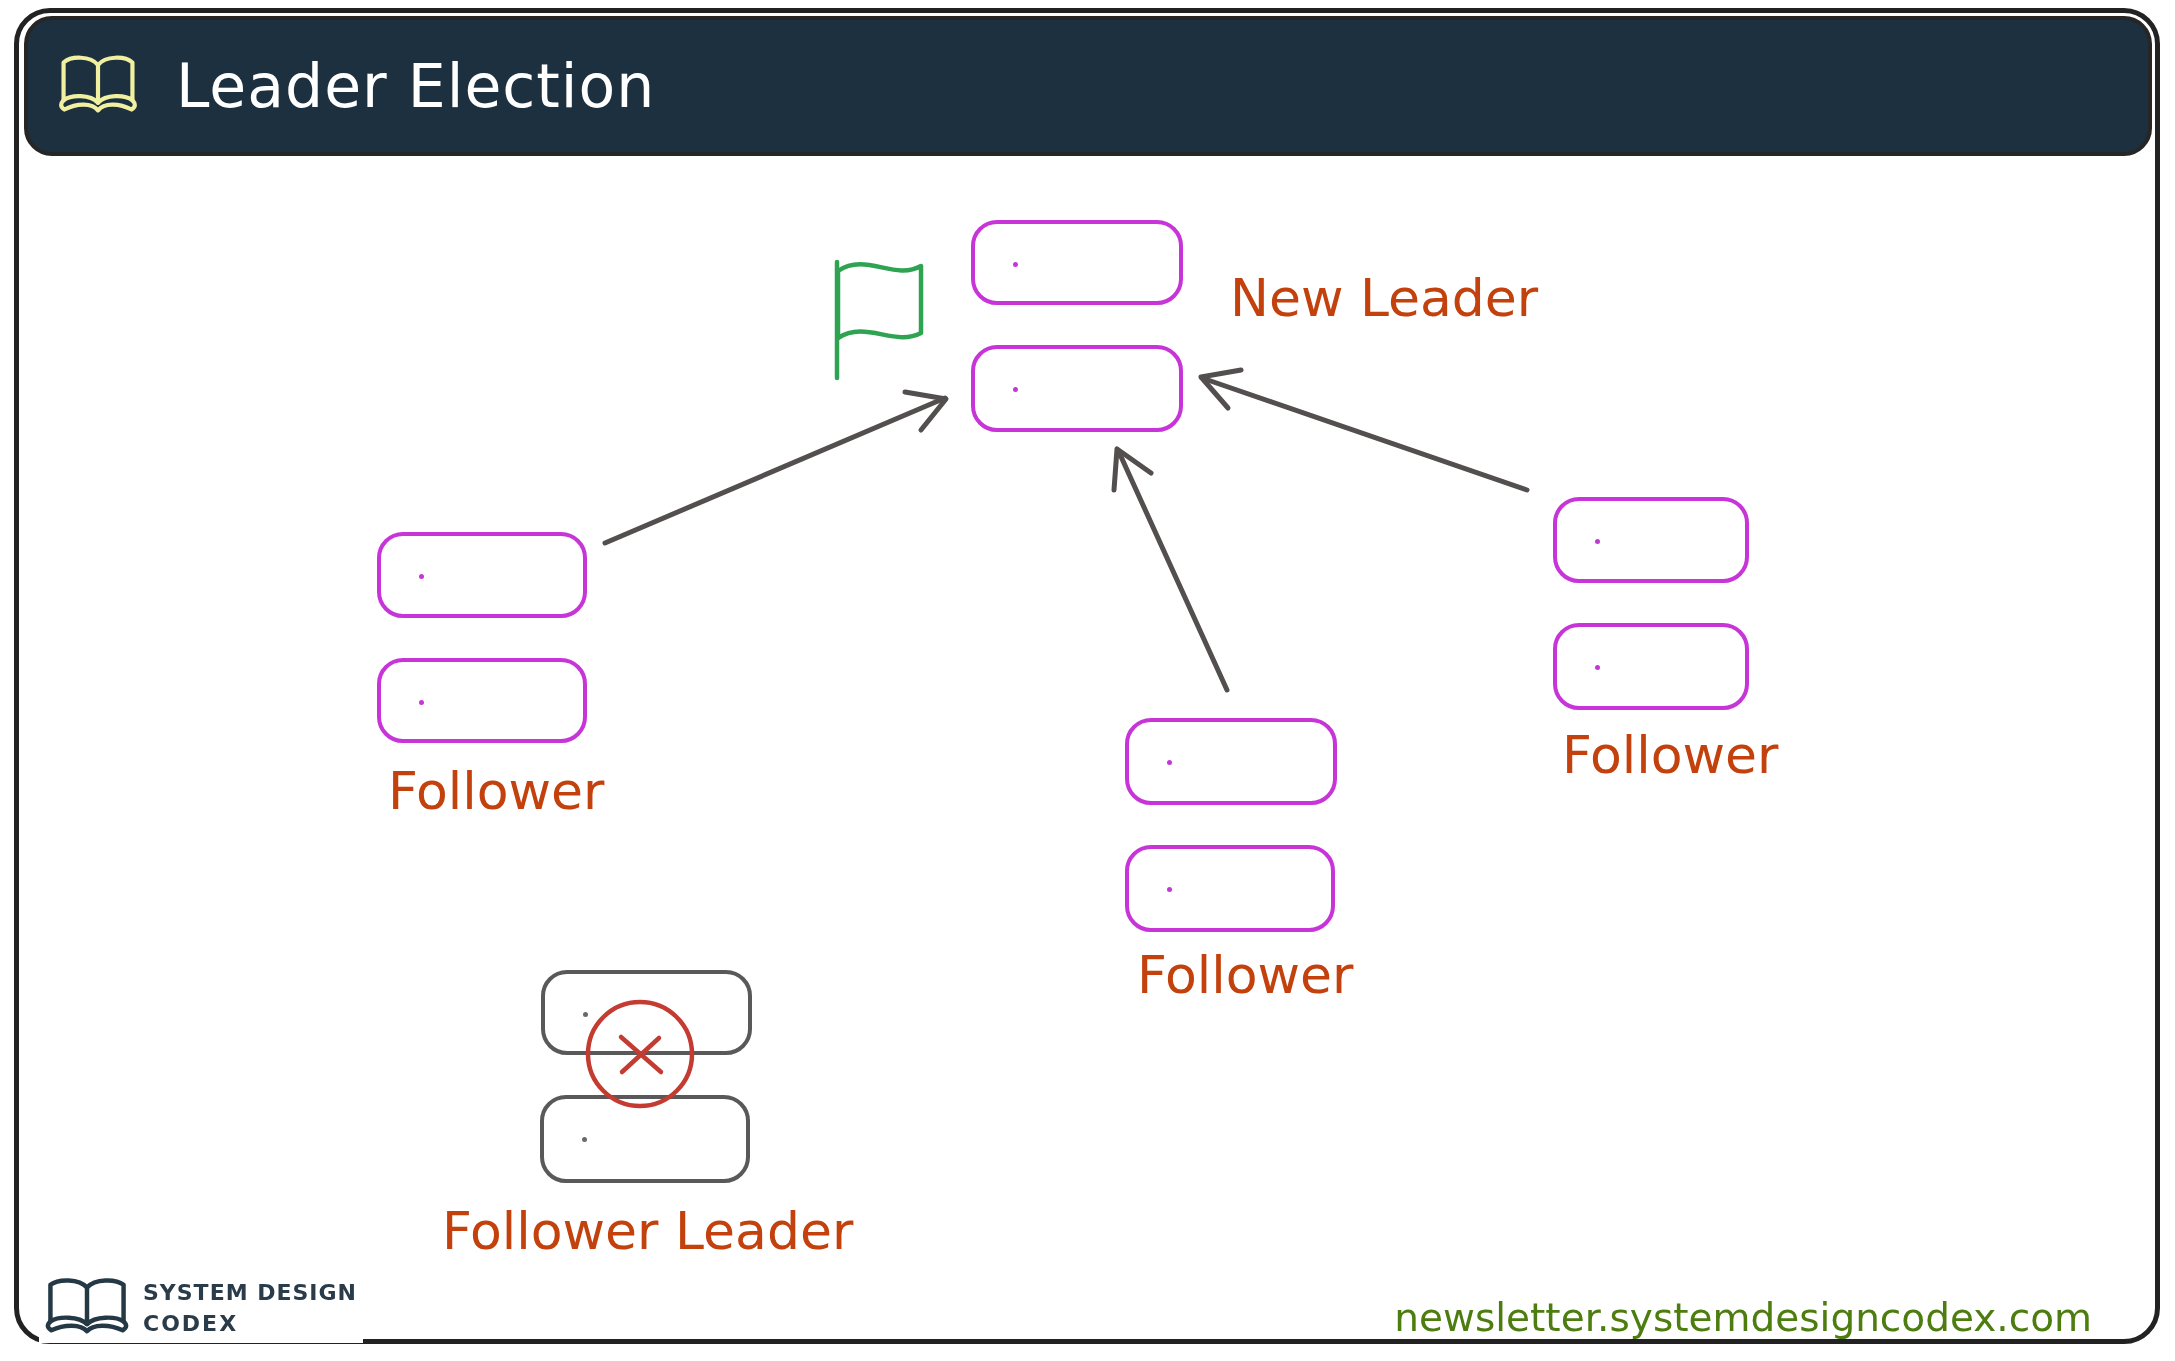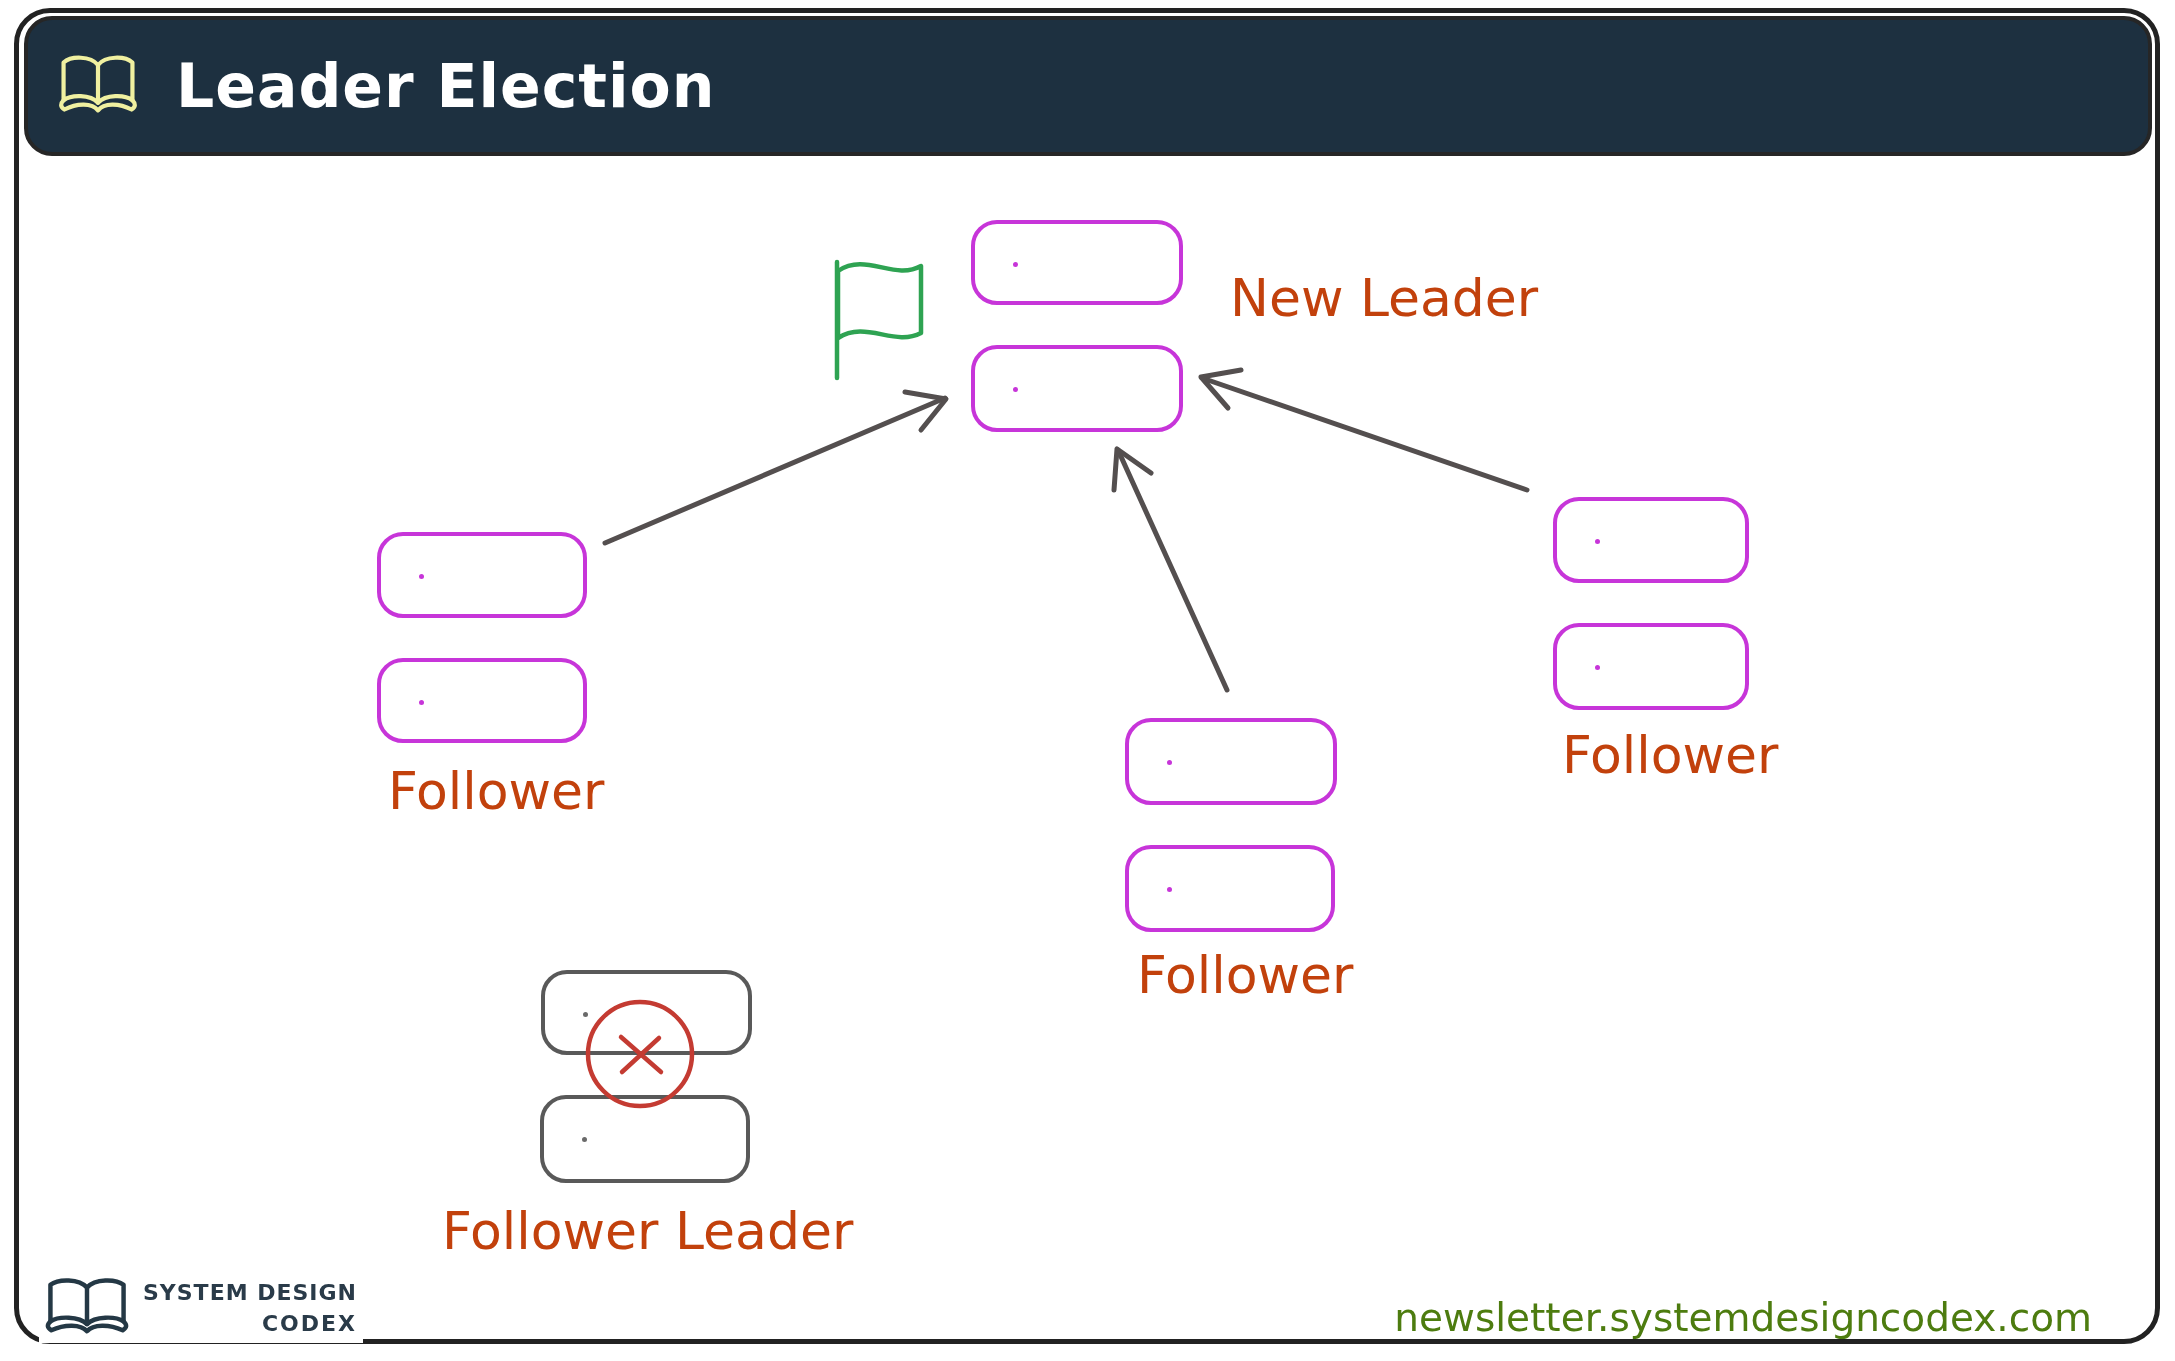--- a/index.html
+++ b/index.html
@@ -11,21 +11,21 @@
     position:absolute; left:14px; top:8px; width:2146px; height:1336px;
     background:#ffffff; border:5px solid #222222; border-radius:36px;
   }
 
   .header {
     position:absolute; left:5px; top:3px; width:2128px; height:140px;
     background:#1d3040; border:4px solid #262626; border-radius:28px;
     display:flex; align-items:center; padding-left:28px;
   }
   .header .title {
-    color:#ffffff; font-size:60px; font-weight:700; letter-spacing:1px;
+    color:#ffffff; font-size:60px; font-weight:400; letter-spacing:1px;
     margin-left:36px; white-space:nowrap;
   }
 
   .node {
     position:absolute; background:#ffffff; border:4px solid #c735d9; border-radius:26px;
   }
   .node .dot {
     position:absolute; left:38px; top:38px; width:5px; height:5px;
     border-radius:50%; background:#c735d9;
   }
@@ -38,21 +38,21 @@
   }
 
   .overlay { position:absolute; left:0; top:0; pointer-events:none; }
 
   .logo {
     position:absolute; left:20px; top:1260px; display:flex; align-items:center;
     background:#ffffff; padding:2px 6px 2px 2px;
   }
   .logo-text { margin-left:10px; color:#2a3b49; font-weight:bold; line-height:1.0; }
   .logo-text .l1 { font-size:22px; letter-spacing:1px; white-space:nowrap; }
-  .logo-text .l2 { font-size:22px; letter-spacing:2px; text-align:right; margin-top:9px; }
+  .logo-text .l2 { font-size:22px; letter-spacing:2px; text-align:left; margin-top:9px; }
 
   .newsletter {
     position:absolute; right:63px; top:1282px; color:#4d7c0f;
     font-size:39px; font-weight:500; white-space:nowrap;
   }
 </style>
 </head>
 <body>
 
 <div class="stage">

